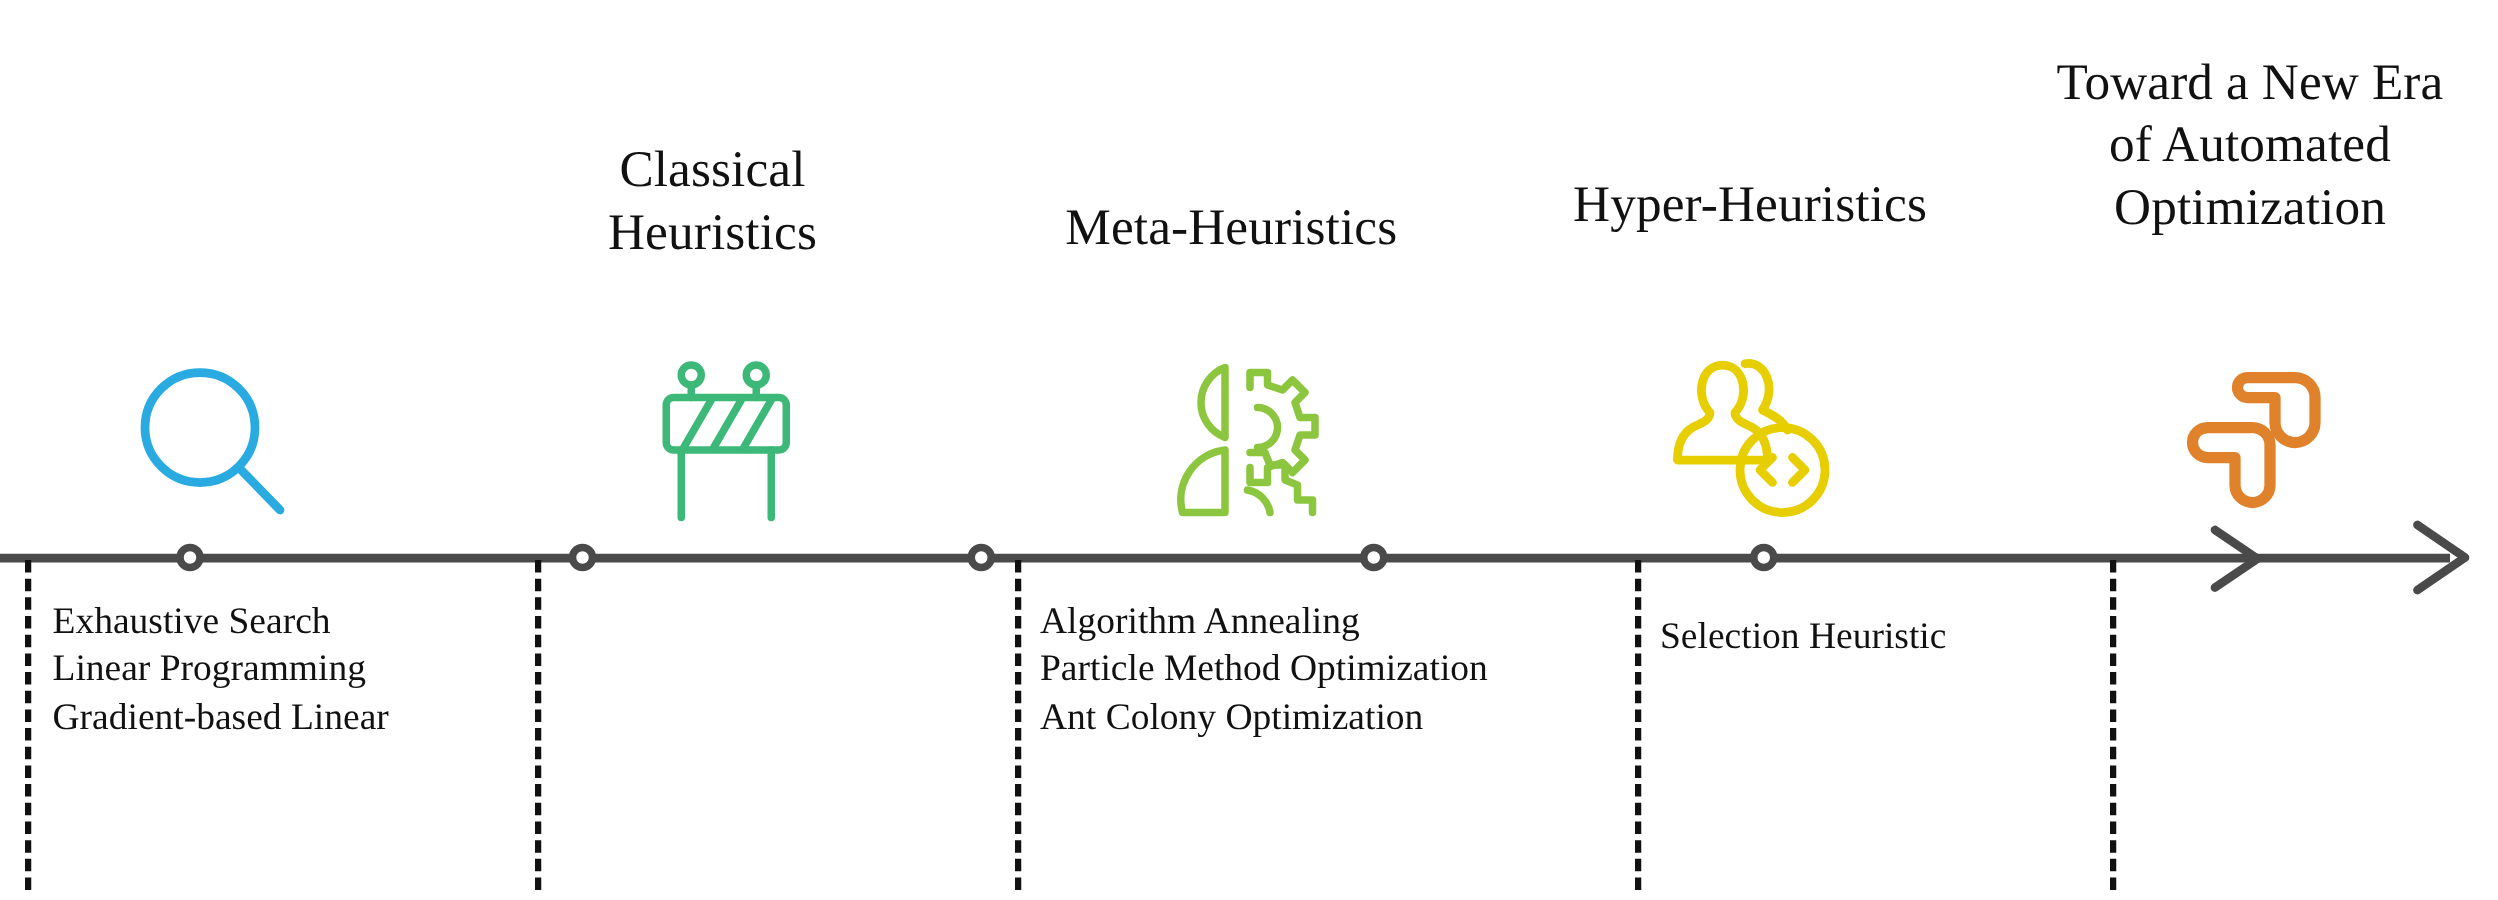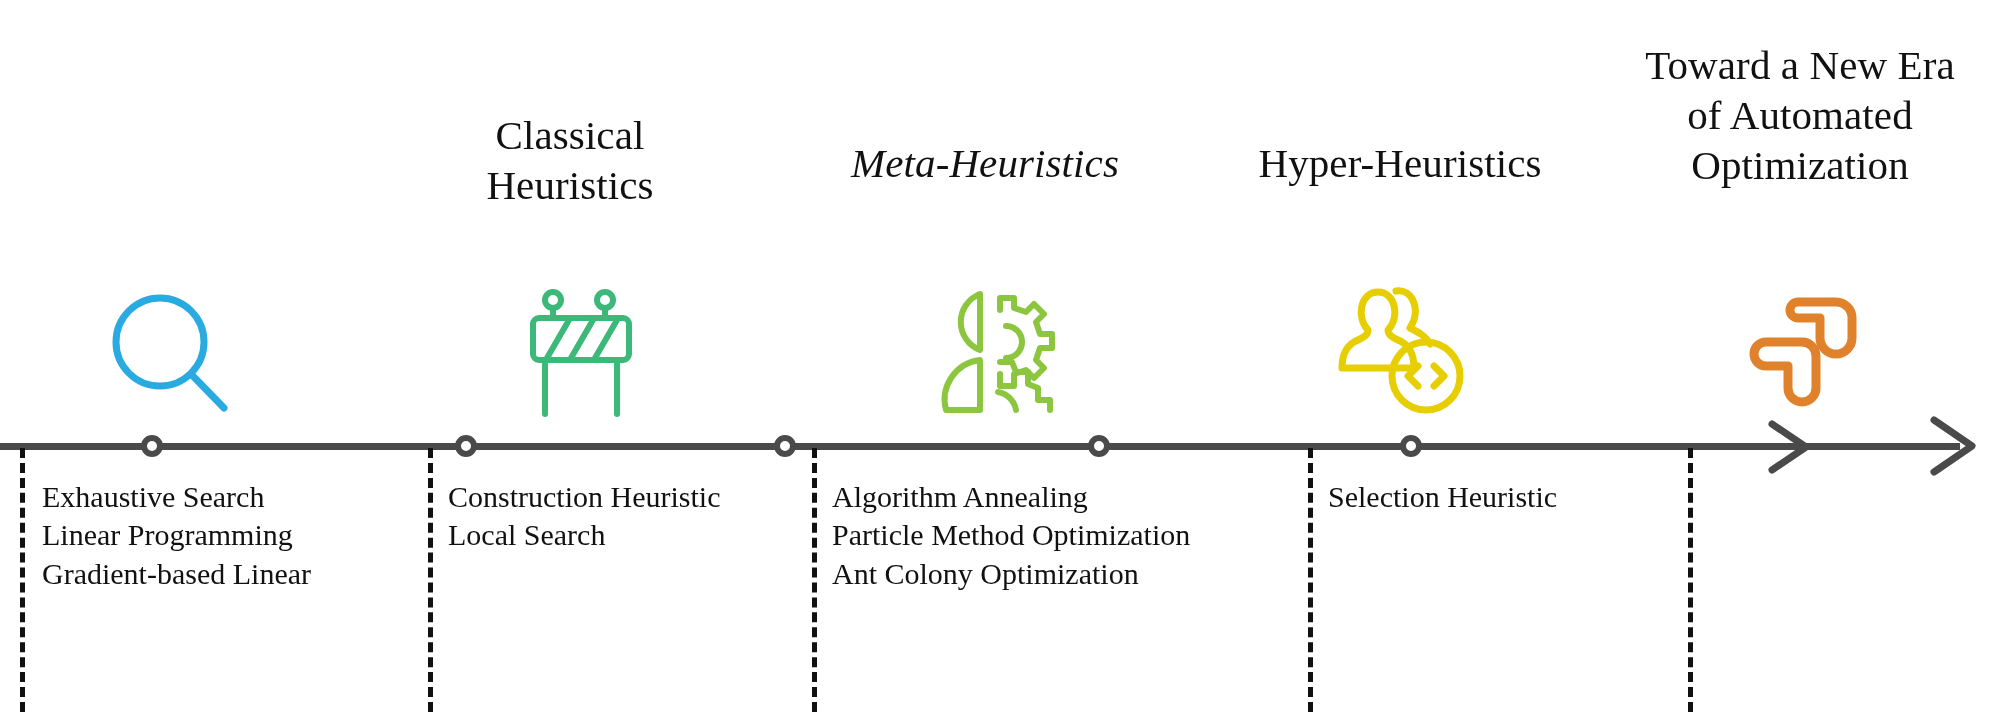--- a/index.html
+++ b/index.html
@@ -97,21 +97,21 @@
 </style>
 </head>
 <body>
 
 <div id="canvas">
 
 
   <div class="stage-title" style="left:440px; top:110px; width:260px;">Classical
 Heuristics</div>
 
-  <div class="stage-title" style="left:825px; top:138px; width:320px;font-style:italic;">Meta-Heuristics</div>
+  <div class="stage-title" style="left:825px; top:156px; width:320px;">Meta-Heuristics</div>
 
   <div class="stage-title" style="left:1230px; top:138px; width:340px;">Hyper-Heuristics</div>
 
   <div class="stage-title" style="left:1610px; top:40px; width:380px;">Toward a New Era
 of Automated
 Optimization</div>
 
   <div class="stage-icon" style="left:100px; top:288px; width:140px; height:128px;">
     <svg width="140" height="128" viewBox="0 0 140 128">
       <circle cx="60" cy="54" r="44" fill="none" stroke="#29ABE2" stroke-width="7"></circle>
@@ -200,28 +200,24 @@
   <div class="divider" style="left:812px;"></div>
   <div class="divider" style="left:1308px;"></div>
   <div class="divider" style="left:1688px;"></div>
 
   <div class="detail-col" style="left:42px;">
     <div class="detail-item">Exhaustive Search</div>
     <div class="detail-item">Linear Programming</div>
     <div class="detail-item">Gradient-based Linear</div>
   </div>
 
-  <div class="detail-col" style="left:448px;">
-    <div class="detail-item">Construction Heuristic</div>
-    <div class="detail-item">Local Search</div>
-  </div>
 
   <div class="detail-col" style="left:832px;">
     <div class="detail-item">Algorithm Annealing</div>
     <div class="detail-item">Particle Method Optimization</div>
     <div class="detail-item">Ant Colony Optimization</div>
   </div>
 
-  <div class="detail-col" style="left:1328px;">
+  <div class="detail-col" style="left:1328px;margin-top:12px;">
     <div class="detail-item">Selection Heuristic</div>
   </div>
 
 </div>
 
 </body></html>

